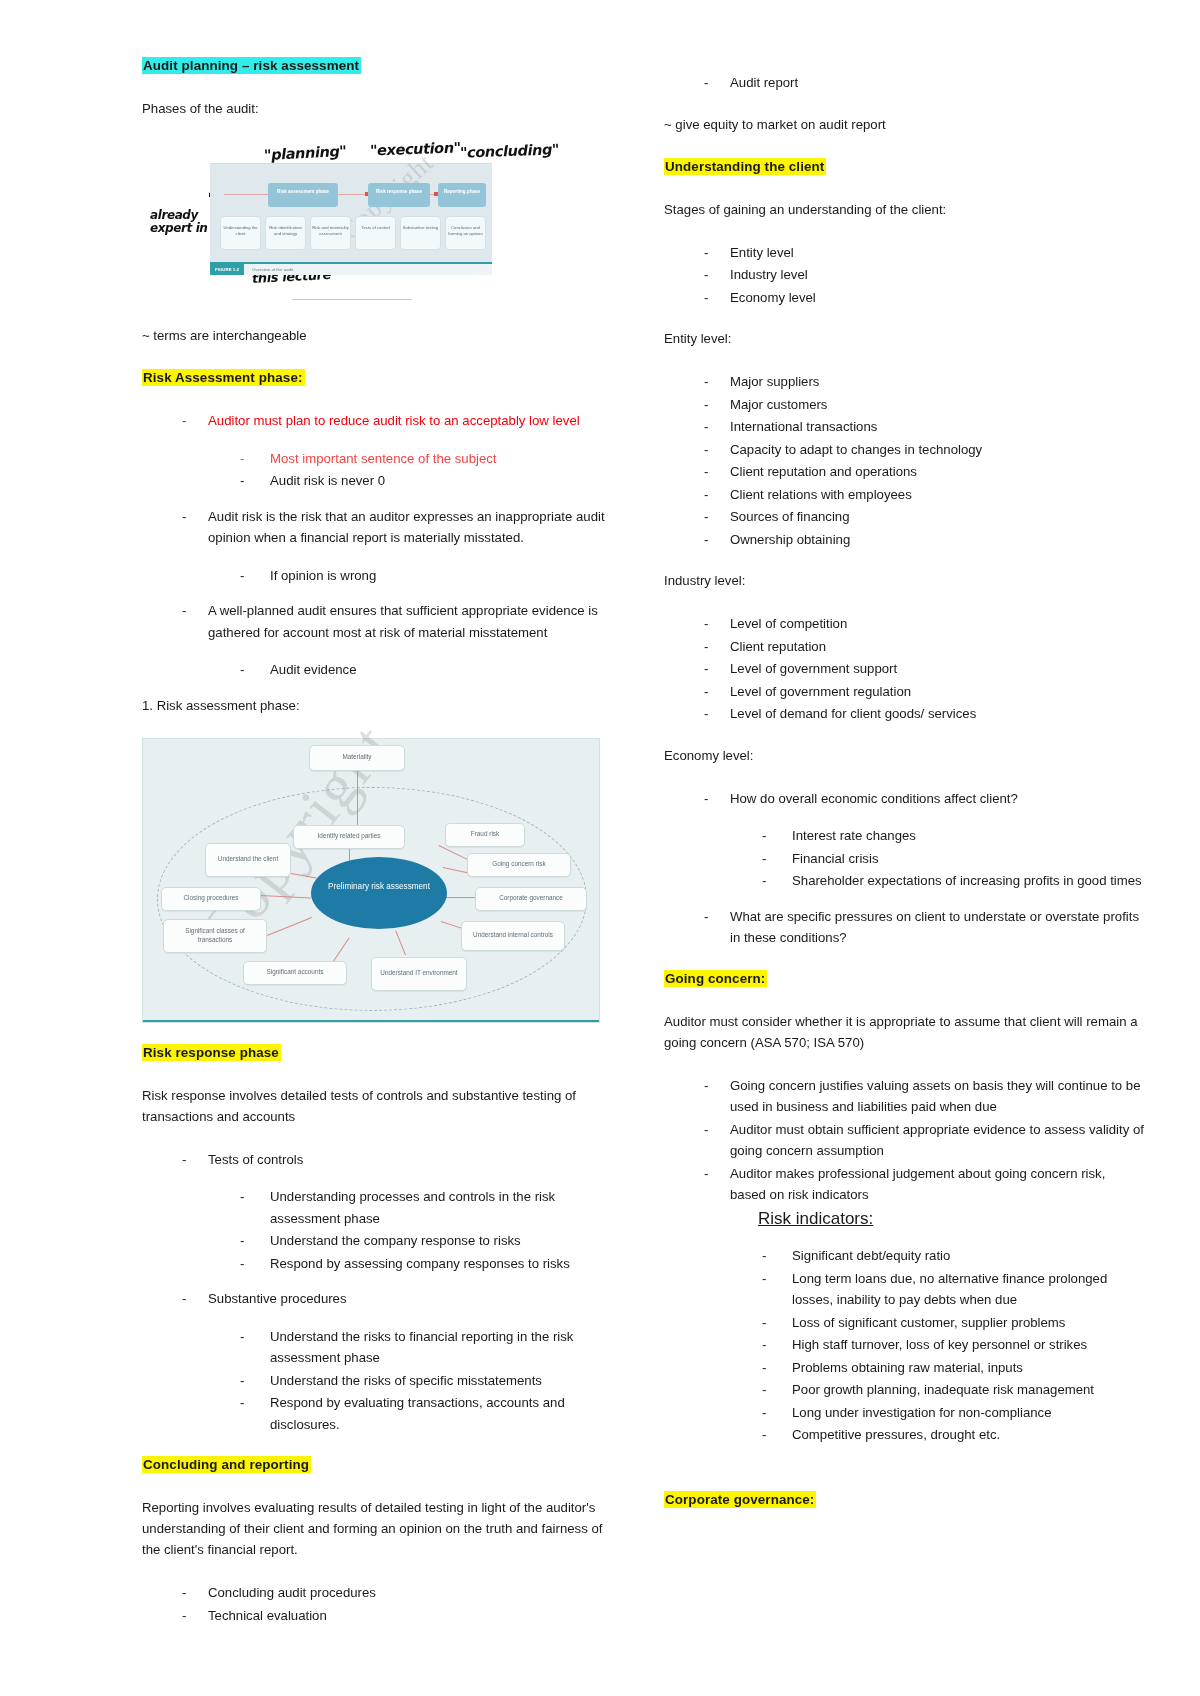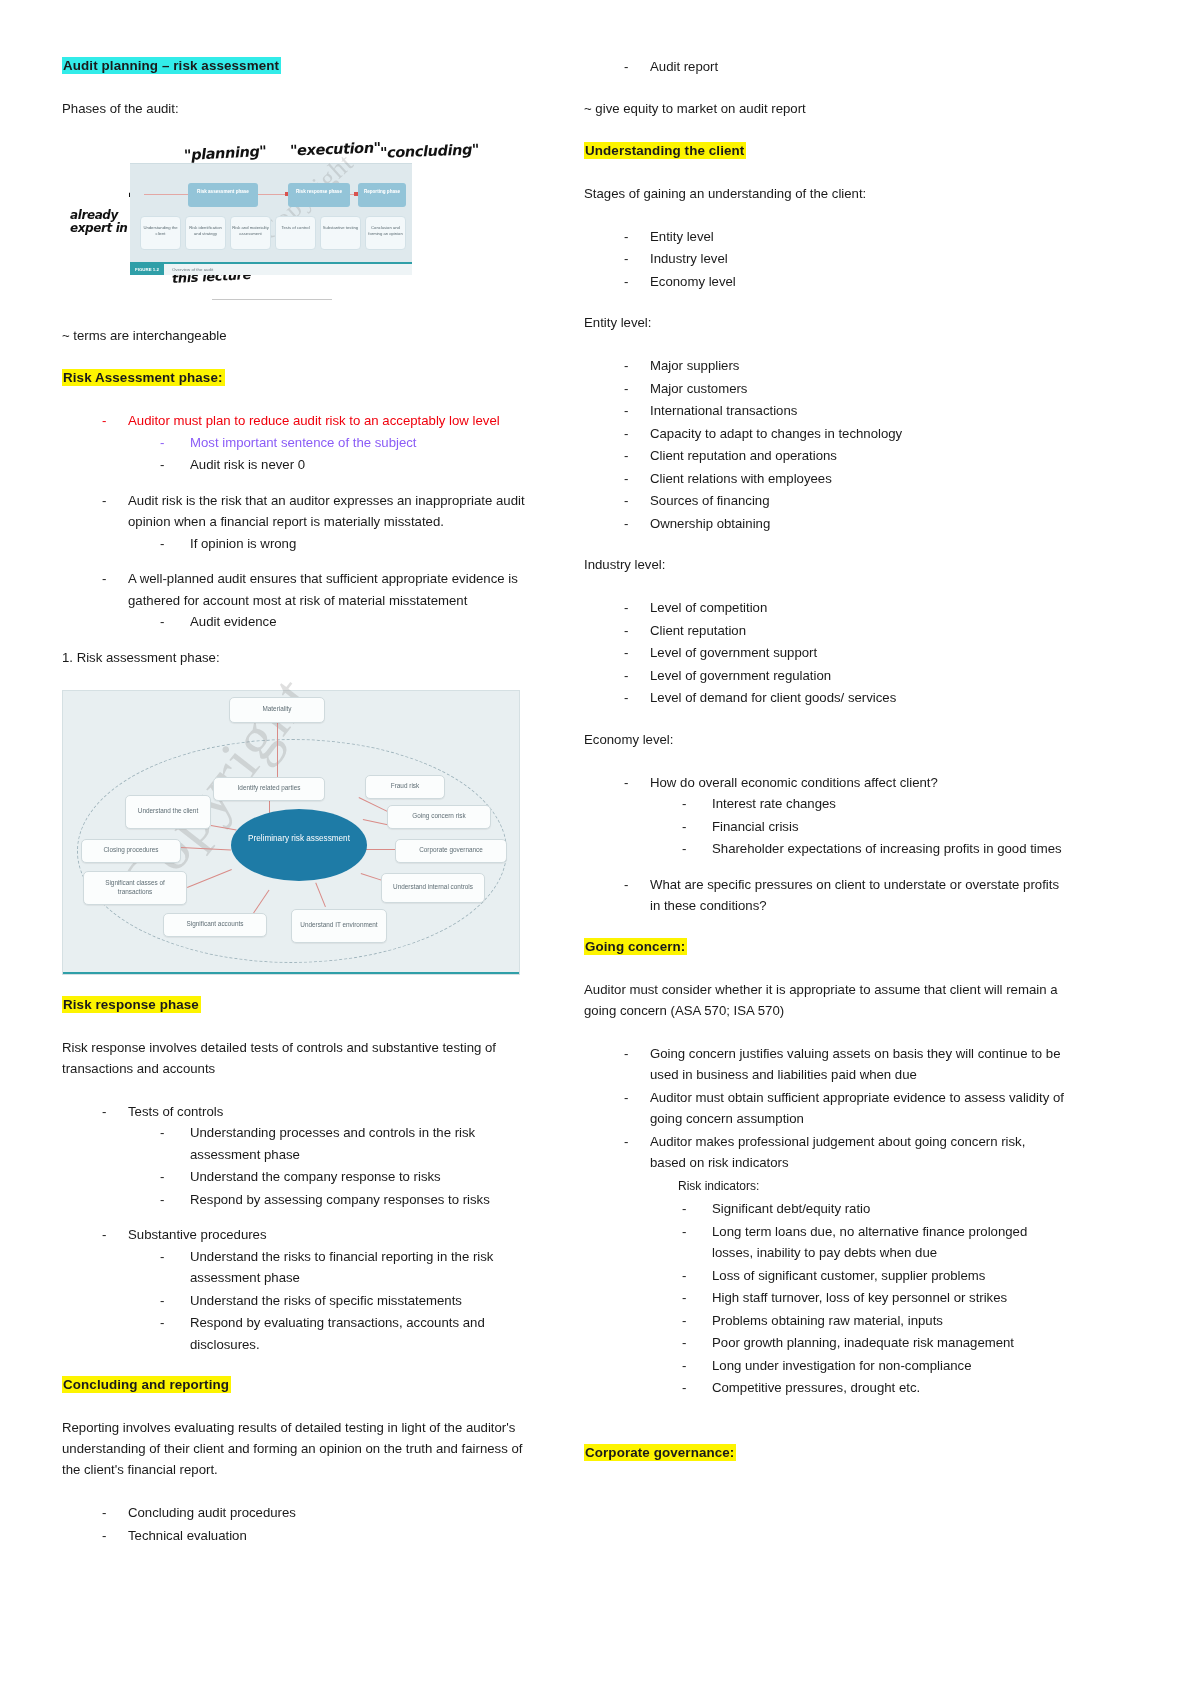--- a/index.html
+++ b/index.html
@@ -14,20 +14,21 @@
     position: relative;
     overflow: hidden;
   }
   .page {
     position: relative;
     width: 1200px;
     height: 1272px;
     padding: 56px 56px 0 62px;
     display: flex;
     gap: 52px;
+    justify-content: flex-end;
   }
   .col {
     width: 470px;
     flex: 0 0 470px;
   }
   .col.right { width: 480px; flex: 0 0 480px; }
 
   p, li, div.txt { font-size: 13.2px; line-height: 20.8px; }
 
   .hl-cyan {
@@ -44,21 +45,21 @@
     background: #fdf400;
     font-weight: 700;
     font-size: 13.4px;
     letter-spacing: .1px;
     padding: 1px 2px 1px 1px;
     line-height: 20px;
   }
   .heading-row { margin: 0 0 22px 0; }
   .para { margin: 0 0 22px 0; font-size: 13.2px; line-height: 21px; }
 
-  ul.dash { list-style: none; margin: 0 0 14px 0; padding: 0; }
+  ul.dash { list-style: none; margin: 16px 0 14px 0; padding: 0; }
   ul.dash > li {
     position: relative;
     padding-left: 66px;
     margin-bottom: 1px;
     font-size: 13.2px;
     line-height: 21.5px;
   }
   ul.dash > li::before {
     content: "-";
     position: absolute;
@@ -68,21 +69,21 @@
   }
   ul.dash.lvl2 > li { padding-left: 62px; }
   ul.dash.lvl2 > li::before { left: 32px; }
   ul.dash.lvl3 > li { padding-left: 62px; }
   ul.dash.lvl3 > li::before { left: 32px; }
 
   ul.dash li.red { color: #f0000c; }
   ul.dash li.red::before { color: #f0000c; }
 
   .sub { margin-top: 1px; }
-  .sublabel { padding-left: 28px; font-size: 12px; line-height: 21.5px; margin: 2px 0 1px 0; }
+  .sublabel { padding-left: 28px; font-size: 17px; line-height: 21.5px; margin: 2px 0 1px 0; text-decoration: underline; }
 
   
   .fig1-wrap {
     position: relative;
     height: 168px;
     margin: 4px 0 16px 0;
   }
   .fig1 {
     position: absolute;
     left: 68px; top: 22px;
@@ -240,21 +241,21 @@
     <p class="para">~ terms are interchangeable</p>
 
     <div class="heading-row">
       <span class="hl-yellow">Risk Assessment phase:</span>
     </div>
 
     <ul class="dash">
       <li class="red">
         <span>Auditor must plan to reduce audit risk to an acceptably low level</span>
         <ul class="dash lvl2 sub">
-          <li style="color:#8b5cf6"><span>Most important sentence of the subject</span></li>
+          <li style="color:#ef4444"><span>Most important sentence of the subject</span></li>
           <li style="color:#1a1a1a"><span>Audit risk is never 0</span></li>
         </ul>
       </li>
       <li>
         <span>Audit risk is the risk that an auditor expresses an inappropriate audit opinion when a financial report is materially misstated.</span>
         <ul class="dash lvl2 sub">
           <li><span>If opinion is wrong</span></li>
         </ul>
       </li>
       <li>

